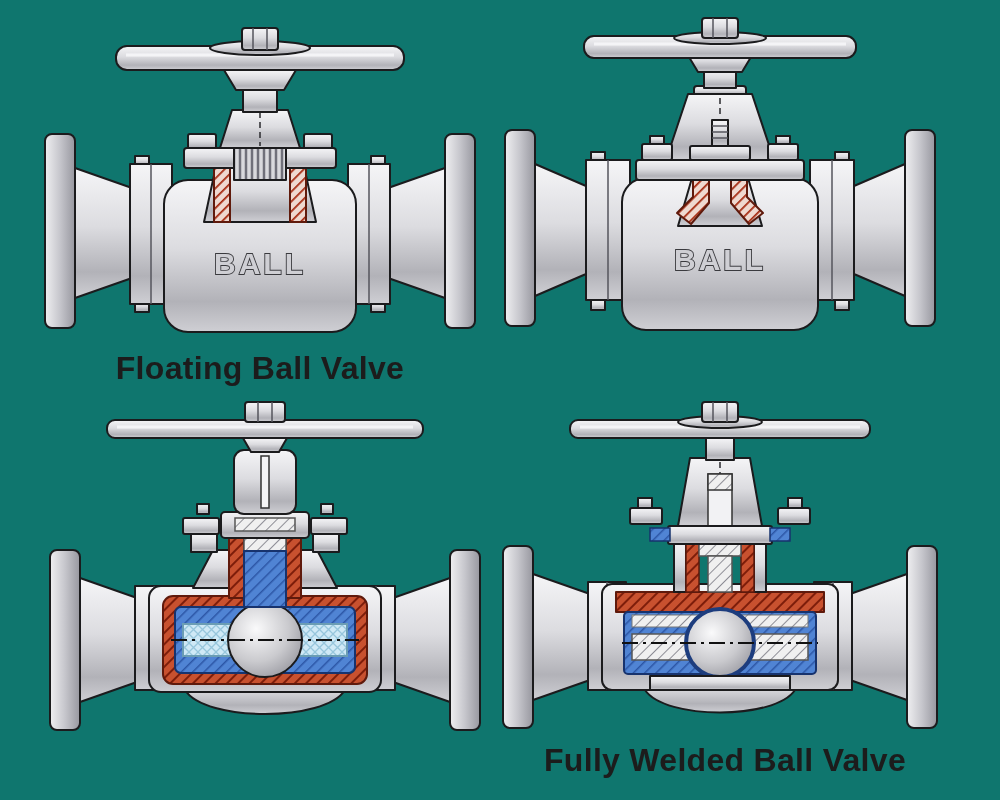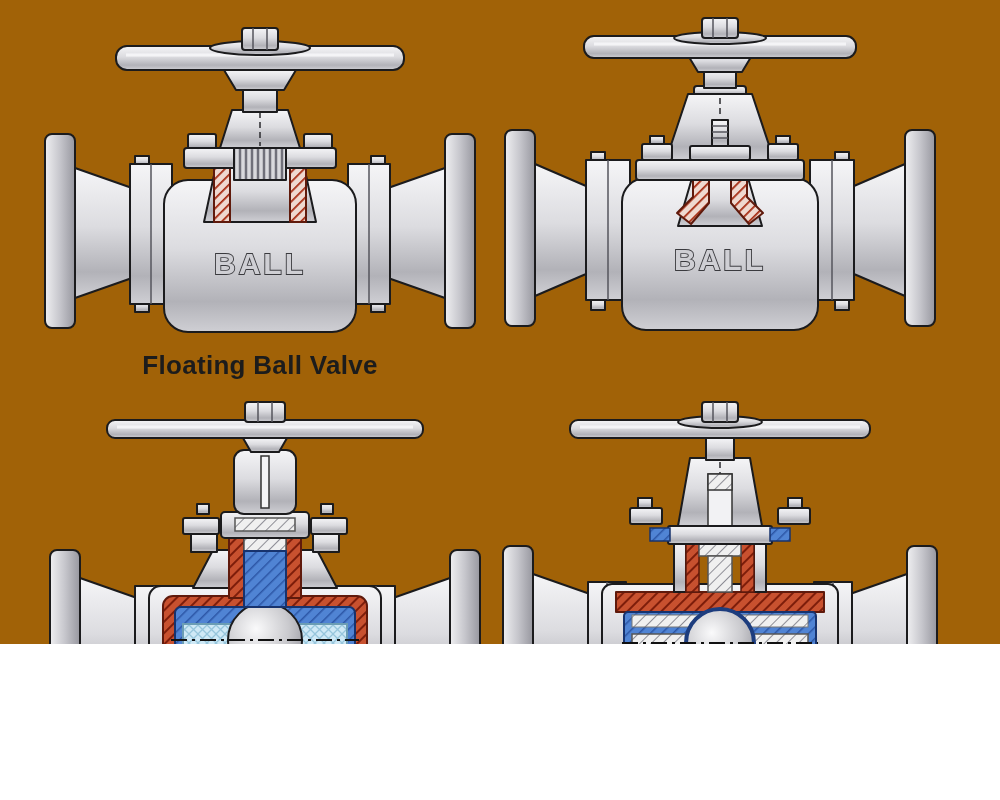--- a/index.html
+++ b/index.html
@@ -1,20 +1,20 @@
 <!DOCTYPE html>
 <html><head>
 <meta charset="utf-8">
 <style>
   html,body{margin:0;padding:0;}
-  #page{position:relative;width:1000px;height:644px;background:#a16207;overflow:hidden;
+  #page{position:relative;width:1000px;height:800px;background:#0f766e;overflow:hidden;
         font-family:"Liberation Sans",sans-serif;}
   .valve{position:absolute;}
   .vlabel{position:absolute;width:440px;text-align:center;
-          font-weight:bold;font-size:26px;letter-spacing:.3px;color:#1c1c1c;}
+          font-weight:bold;font-size:32px;letter-spacing:.3px;color:#1c1c1c;}
   .o{stroke:#1b1b1d;stroke-width:2;stroke-linejoin:round;}
   .o2{stroke:#5f1a0c;stroke-width:2;stroke-linejoin:round;}
   .ob{stroke:#17336e;stroke-width:2;stroke-linejoin:round;}
   .og{stroke:#55555c;stroke-width:1.5;}
   .ball-text{font-family:"Liberation Sans",sans-serif;font-weight:bold;font-size:30px;
              letter-spacing:3px;text-anchor:middle;fill:#cfcfd4;stroke:#3a3a3e;
              stroke-width:1.8px;paint-order:stroke;}
 </style>
 </head>
 <body>
@@ -300,14 +300,15 @@
       <line x1="80" y1="29" x2="360" y2="29" stroke="#f7f7f9" stroke-width="3" opacity="0.9"></line>
       <ellipse class="o" cx="220" cy="24" rx="42" ry="6" fill="url(#gMetalV)"></ellipse>
       <g>
         <rect class="o" x="202" y="4" width="36" height="20" rx="3" fill="url(#gMetalV)"></rect>
         <line class="og" x1="213" y1="4" x2="213" y2="24"></line>
         <line class="og" x1="227" y1="4" x2="227" y2="24"></line>
       </g>
     </g>
   </svg>
 
+  <div class="vlabel" style="left:505px;top:742px">Fully Welded Ball Valve</div>
 
 </div>
 
 </body></html>

